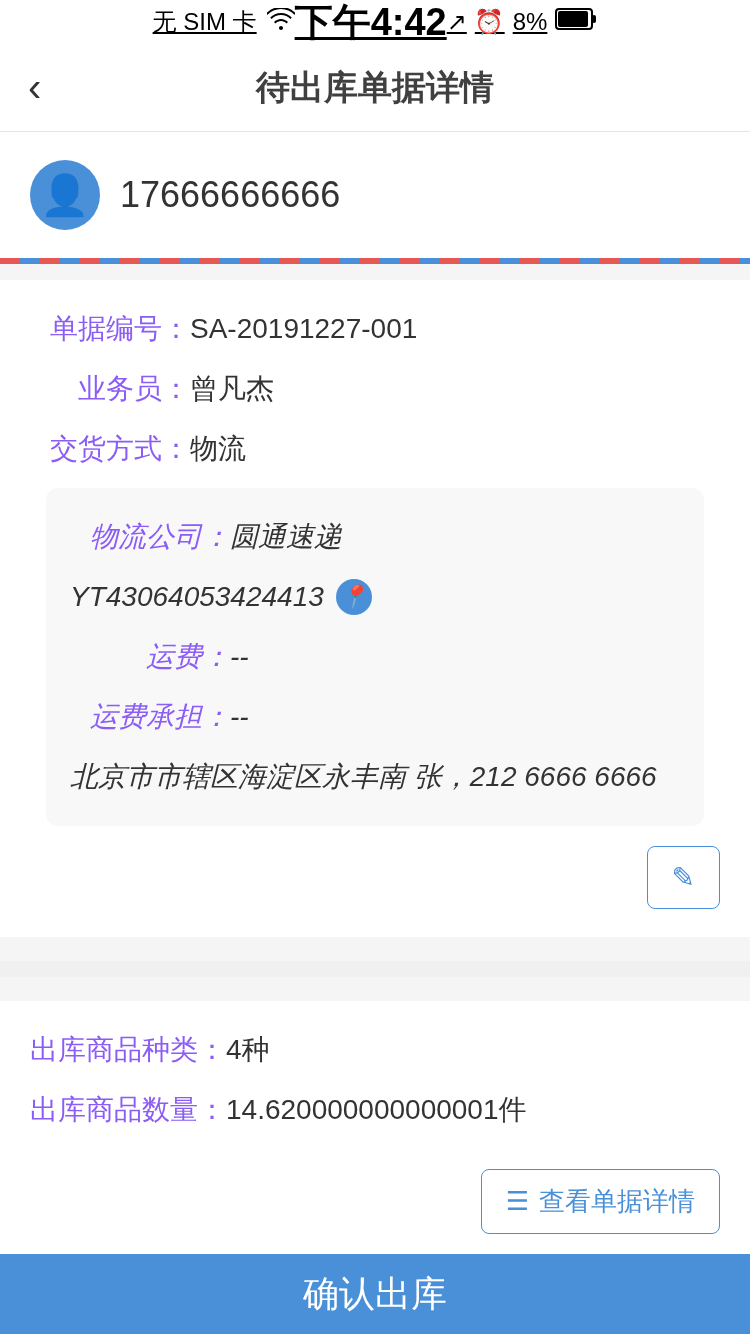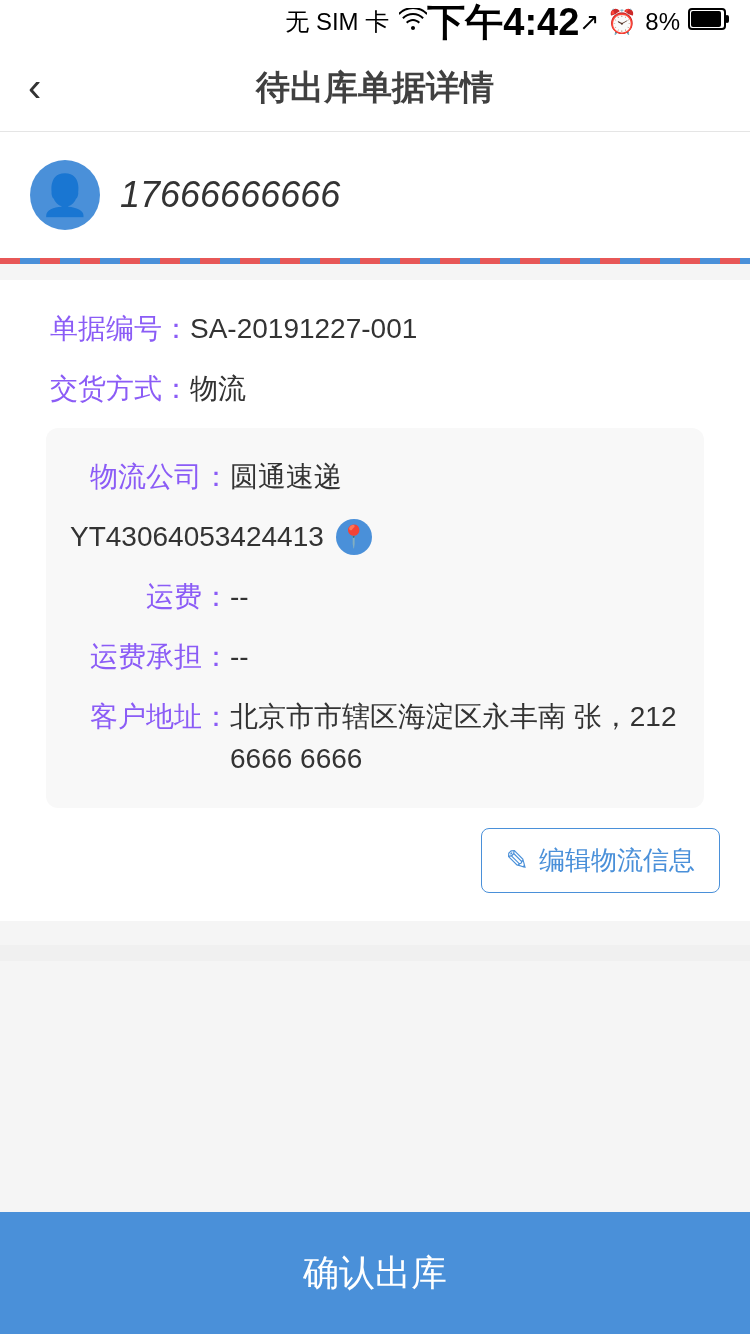--- a/index.html
+++ b/index.html
@@ -13,24 +13,25 @@
       color: #333;
       position: relative;
     }
 
     
     .status-bar {
       background: #fff;
       height: 44px;
       display: flex;
       align-items: center;
-      justify-content: flex-end;
+      justify-content: center;
       padding: 0 20px;
       font-size: 24px;
       color: #000;
+      text-decoration: underline;
     }
     .status-left { display: flex; align-items: center; gap: 10px; }
     .status-center { font-size: 38px; font-weight: 600; }
     .status-right { display: flex; align-items: center; gap: 8px; font-size: 24px; }
 
     
     .nav-bar {
       background: #fff;
       height: 88px;
       display: flex;
@@ -87,21 +88,20 @@
       justify-content: center;
     }
     .avatar-icon {
       color: #fff;
       font-size: 40px;
     }
     .customer-name {
       font-size: 36px;
       color: #333;
       font-weight: 500;
-      font-style: italic;
     }
 
     
     .info-section {
       background: #fff;
       margin-top: 16px;
       padding: 28px 30px;
     }
     .info-row {
       display: flex;
@@ -121,20 +121,21 @@
       color: #333;
       flex: 1;
     }
 
     
     .logistics-card {
       background: #f8f8f8;
       border-radius: 12px;
       margin: 16px 16px 0 16px;
       padding: 28px 24px;
+      font-style: italic;
     }
 
     
     .location-icon {
       display: inline-block;
       width: 36px;
       height: 36px;
       background: #4a90d9;
       border-radius: 50%;
       text-align: center;
@@ -198,21 +199,21 @@
       display: table;
       clear: both;
     }
 
     
     .bottom-action {
       position: fixed;
       bottom: 0;
       left: 0;
       width: 750px;
-      height: 122px;
+      height: 80px;
       background: #4a90d9;
       display: flex;
       align-items: center;
       justify-content: center;
       cursor: pointer;
     }
     .bottom-action-text {
       color: #fff;
       font-size: 36px;
       font-weight: 500;
@@ -268,20 +269,24 @@
   </div>
 
   <div class="dashed-separator"></div>
 
   <div class="info-section">
     <div class="info-row">
       <span class="info-label">单据编号：</span>
       <span class="info-value">SA-20191227-001</span>
     </div>
     <div class="info-row">
+      <span class="info-label">业务员：</span>
+      <span class="info-value">曾凡杰</span>
+    </div>
+    <div class="info-row">
       <span class="info-label">交货方式：</span>
       <span class="info-value">物流</span>
     </div>
 
     <div class="logistics-card">
       <div class="info-row">
         <span class="info-label">物流公司：</span>
         <span class="info-value">圆通速递</span>
       </div>
       <div class="info-row">
@@ -292,33 +297,48 @@
       </div>
       <div class="info-row">
         <span class="info-label">运费：</span>
         <span class="info-value">--</span>
       </div>
       <div class="info-row">
         <span class="info-label">运费承担：</span>
         <span class="info-value">--</span>
       </div>
       <div class="info-row">
-        <span class="info-label">客户地址：</span>
         <span class="info-value">北京市市辖区海淀区永丰南  张，212 6666 6666</span>
       </div>
     </div>
 
     <div class="clearfix">
       <button class="action-btn">
         <span class="action-btn-icon">✎</span>
-        <span>编辑物流信息</span>
       </button>
     </div>
   </div>
 
   <div class="section-separator"></div>
 
+  <div class="stats-section">
+    <div class="info-row">
+      <span class="info-label">出库商品种类：</span>
+      <span class="info-value">4种</span>
+    </div>
+    <div class="info-row">
+      <span class="info-label">出库商品数量：</span>
+      <span class="info-value">14.620000000000001件</span>
+    </div>
+
+    <div class="clearfix">
+      <button class="view-details-btn">
+        <span>☰</span>
+        <span>查看单据详情</span>
+      </button>
+    </div>
+  </div>
 
 </div>
 
 <div class="bottom-action">
   <span class="bottom-action-text">确认出库</span>
 </div>
 
 </body></html>

